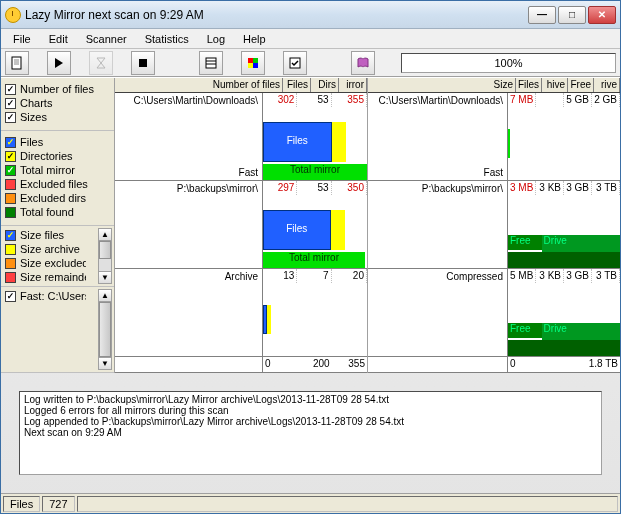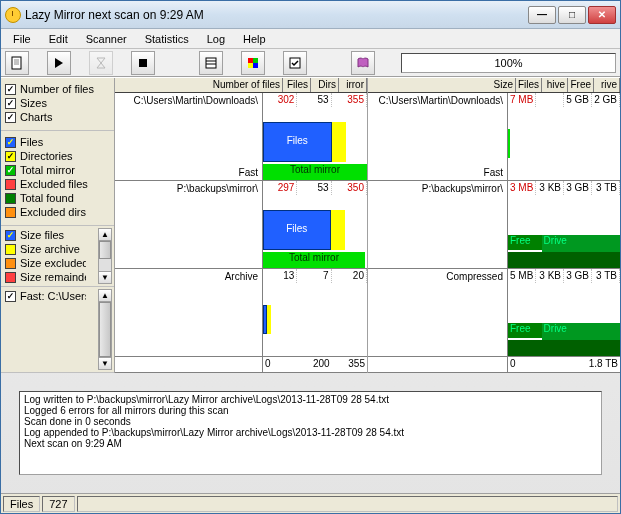--- a/index.html
+++ b/index.html
@@ -411,51 +411,51 @@
   <div class="client">
 
     <div class="sidebar">
       <div class="sidebar-group">
         <div class="cb-row">
             <span class="sq checked"></span>
             <label>Number of files</label>
           </div>
         <div class="cb-row">
             <span class="sq checked"></span>
+            <label>Charts</label>
+          </div>
+        <div class="cb-row">
+            <span class="sq checked"></span>
             <label>Sizes</label>
-          </div>
-        <div class="cb-row">
-            <span class="sq checked"></span>
-            <label>Charts</label>
           </div>
       </div>
       <div class="sidebar-group">
         <div class="cb-row">
             <span class="sq blue checked"></span>
             <label>Files</label>
           </div>
         <div class="cb-row">
             <span class="sq yellow checked"></span>
             <label>Directories</label>
           </div>
         <div class="cb-row">
             <span class="sq green checked"></span>
             <label>Total mirror</label>
           </div>
         <div class="cb-row">
             <span class="sq red"></span>
             <label>Excluded files</label>
           </div>
         <div class="cb-row">
+            <span class="sq orange"></span>
+            <label>Excluded dirs</label>
+          </div>
+        <div class="cb-row">
             <span class="sq dgreen"></span>
             <label>Total found</label>
-          </div>
-        <div class="cb-row">
-            <span class="sq orange"></span>
-            <label>Excluded dirs</label>
           </div>
       </div>
       <div class="sidebar-group scrollbox">
         <div class="cb-row">
             <span class="sq blue checked"></span>
             <label>Size files</label>
           </div>
         <div class="cb-row">
             <span class="sq yellow"></span>
             <label>Size archive</label>
@@ -640,21 +640,20 @@
           </div>
         </div>
       </div>
     </div>
   </div>
 
   <div class="log-area">
     <div>Log written to P:\backups\mirror\Lazy Mirror archive\Logs\2013-11-28T09 28 54.txt</div>
     <div></div>
     <div>Logged 6 errors for all mirrors during this scan</div>
-    <div>Scan done in 0 seconds</div>
     <div>Log appended to P:\backups\mirror\Lazy Mirror archive\Logs\2013-11-28T09 28 54.txt</div>
     <div>Next scan on 9:29 AM</div>
   </div>
 
   <div class="statusbar">
     <div class="cell">Files</div>
     <div class="cell">727</div>
     <div class="cell fill"></div>
   </div>
 </div>

